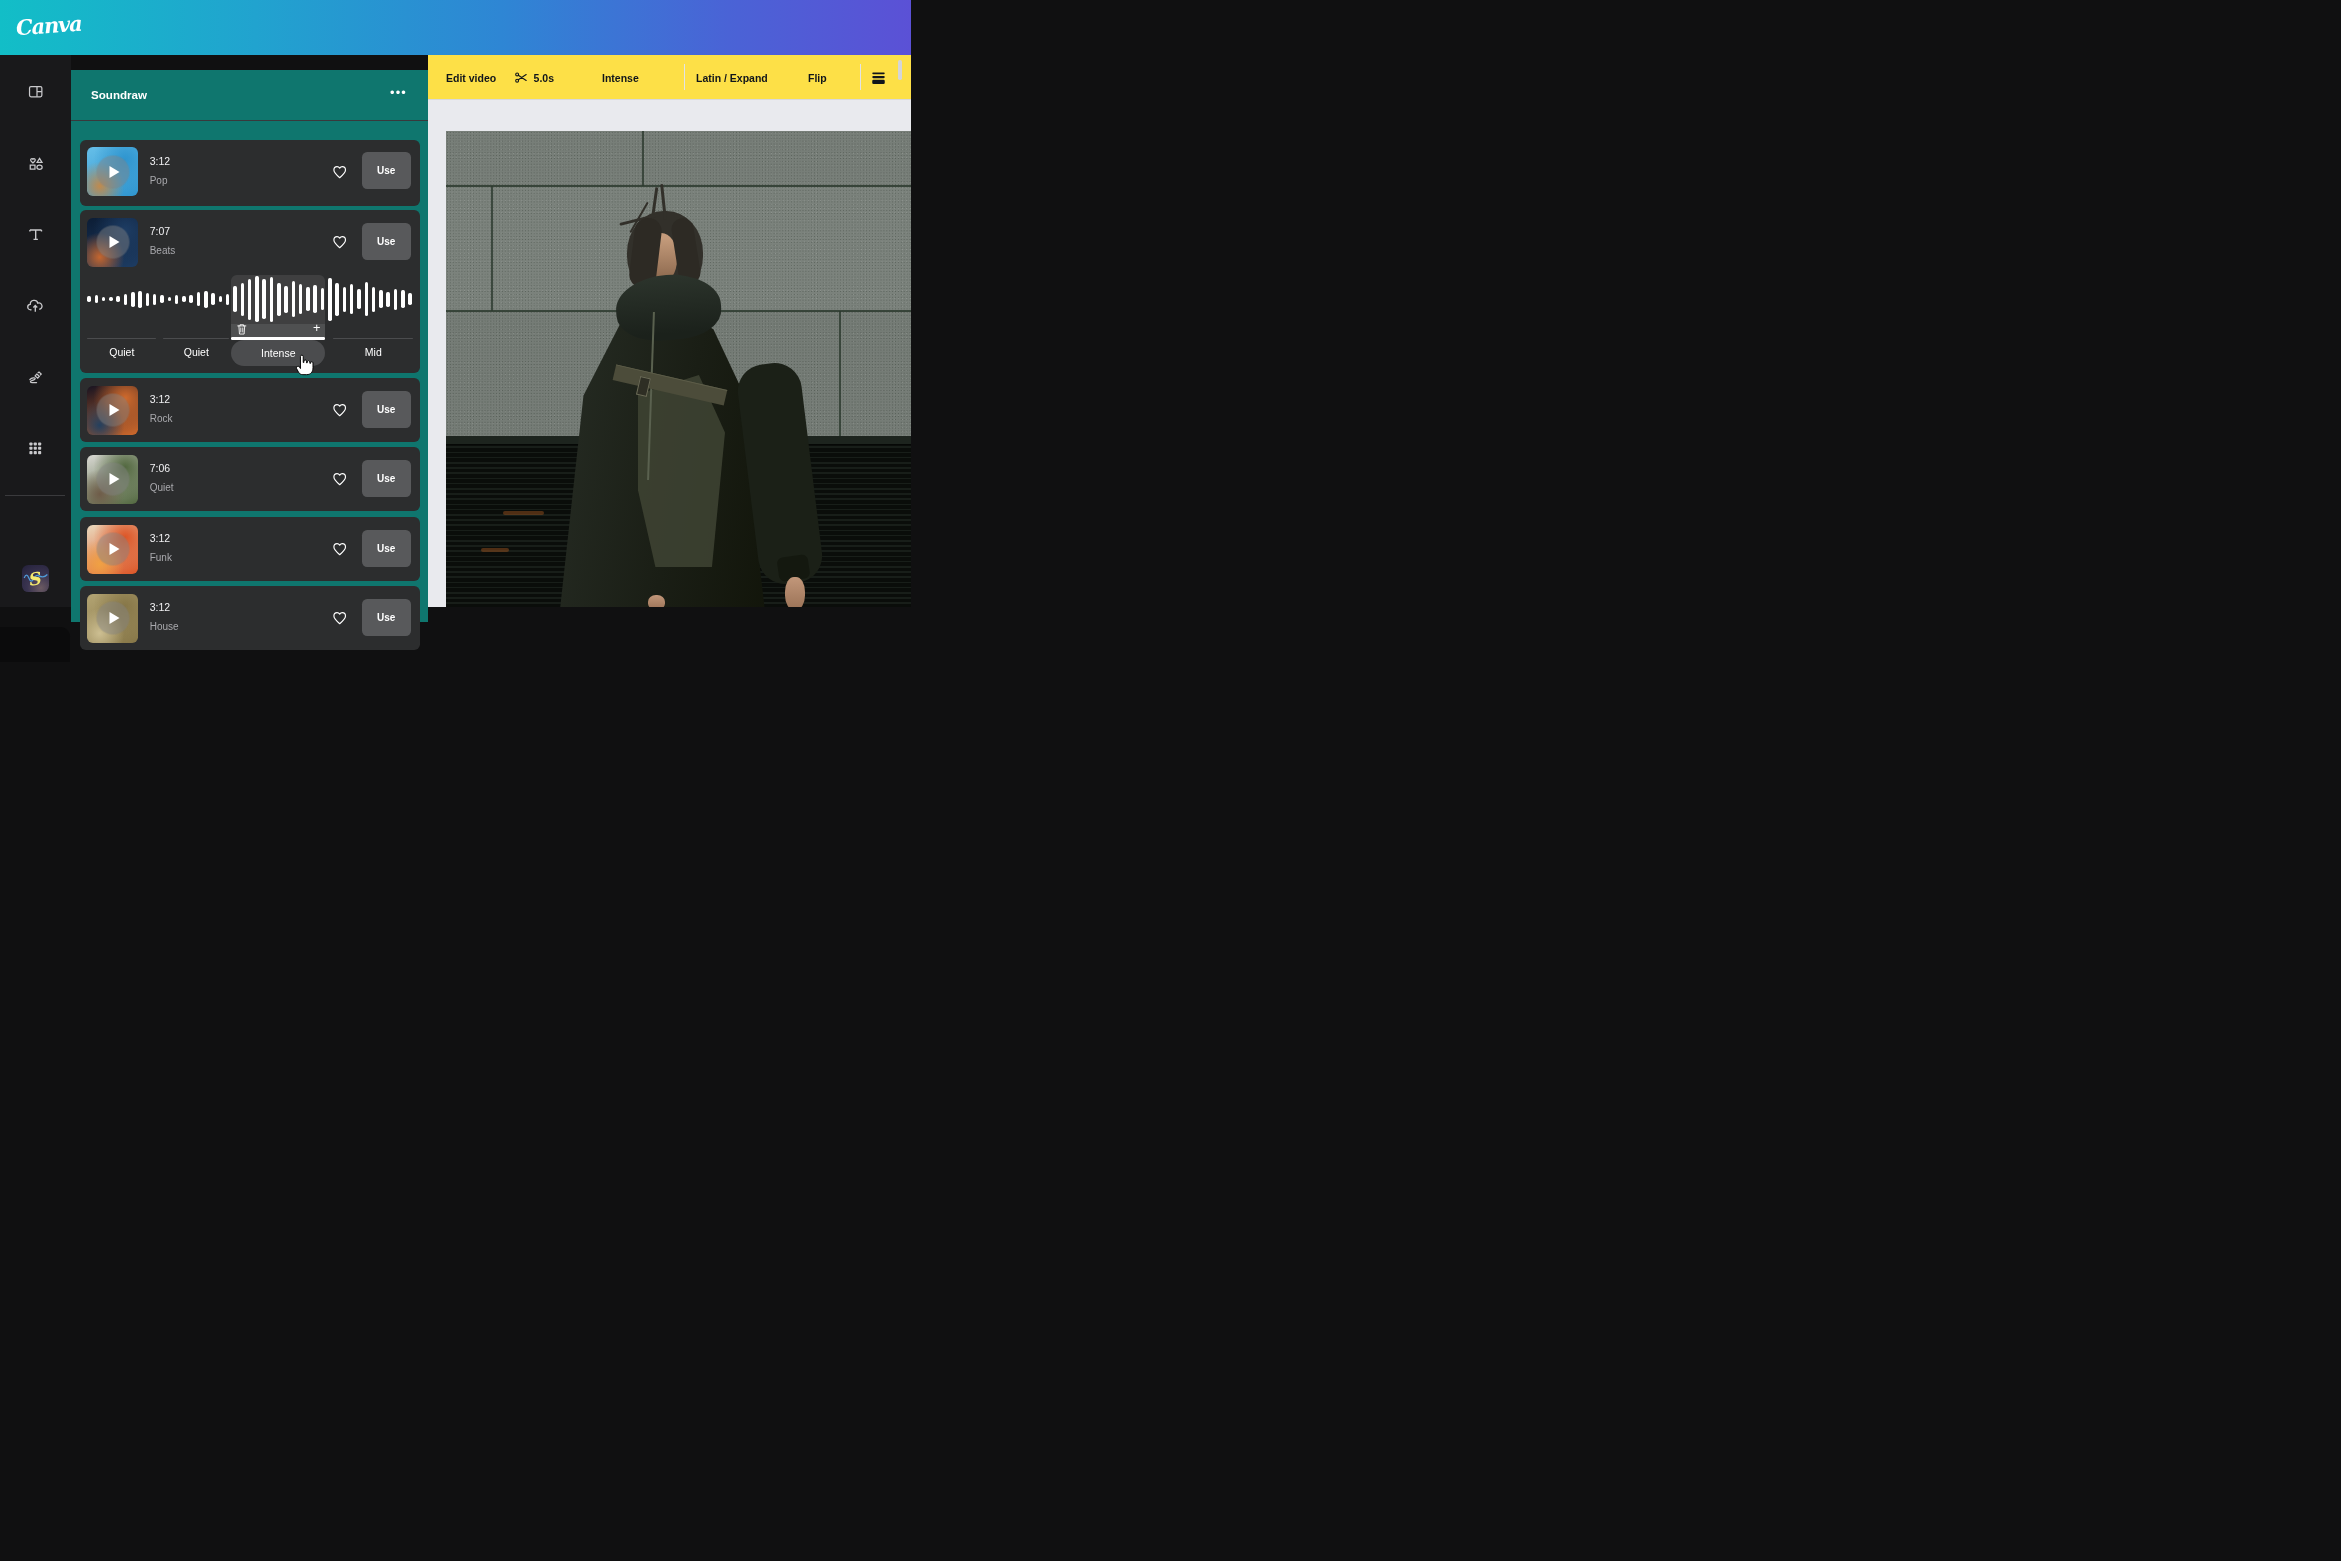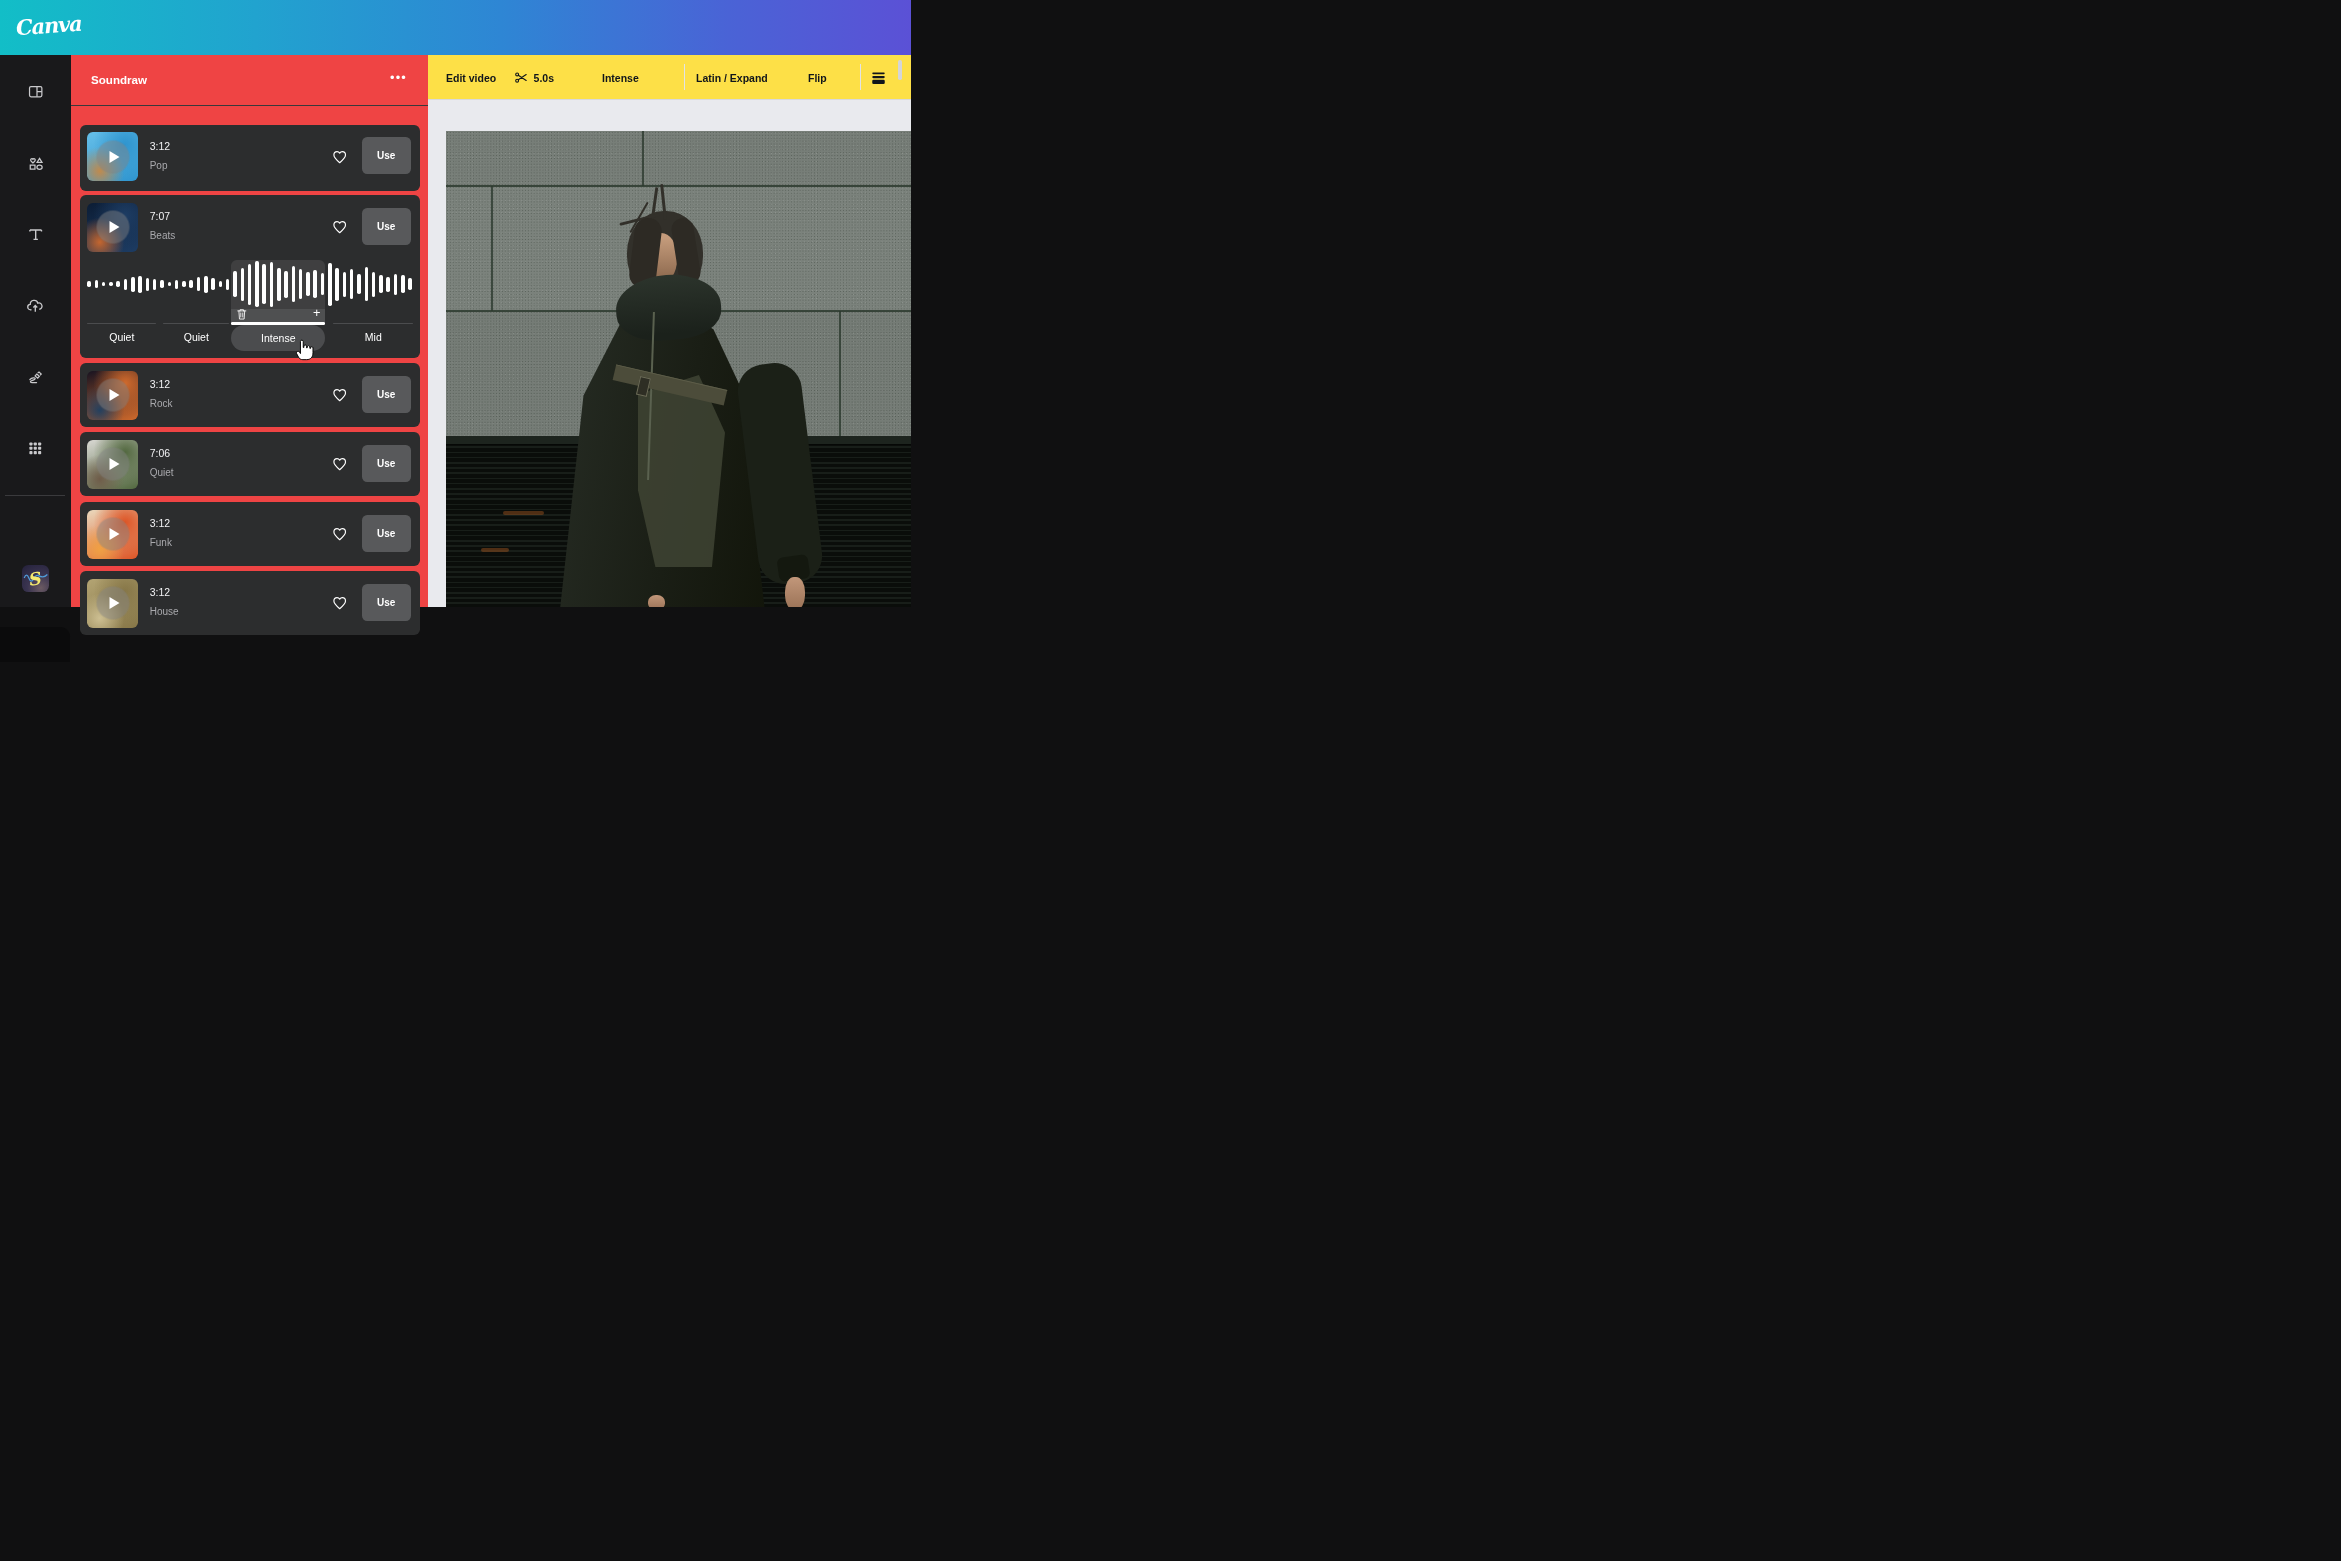--- a/index.html
+++ b/index.html
@@ -16,21 +16,21 @@
               justify-content:center; background:none; border:none; cursor:pointer; }
   .rail-btn svg { stroke:#c9c9cc; fill:none; stroke-width:1.7; }
   #rail-divider { position:absolute; left:4.6px; top:440px; width:60px; height:0.6px; background:#3a3a3d; }
   #app-badge { position:absolute; left:22px; top:510px; width:27px; height:27px; border-radius:6.4px;
                background:radial-gradient(circle at 70% 85%, #6b5a62 0%, #3a3450 45%, #23203a 100%);
                display:flex; align-items:center; justify-content:center; overflow:hidden; cursor:pointer; border:none; }
   #app-badge .s { color:#f5ea6f; font-family:"DejaVu Serif",serif; font-style:italic; font-weight:700; font-size:17.4px; transform:rotate(-8deg); }
   #app-badge svg { position:absolute; left:1.2px; top:5.8px; }
   #rail-bottom { position:absolute; left:0; top:572px; width:70px; height:35px; background:#0b0b0c; border-top-right-radius:9.3px; }
   
-  #panel { position:absolute; left:71px; top:55px; width:357px; height:552px; background:#ef4444; }
+  #panel { position:absolute; left:71px; top:70px; width:357px; height:552px; background:#0f766e; }
   #panel-header { position:absolute; left:0; top:0; width:357px; height:50px; }
   #panel-title { position:absolute; left:20px; top:18px; font-size:11.6px; font-weight:700; color:#ffffff; }
   #panel-more { position:absolute; right:21px; top:15px; color:#fff; font-size:12.8px; letter-spacing:1.2px;
                 background:none; border:none; cursor:pointer; }
   #panel-divider { position:absolute; left:0; top:50px; width:357px; height:0.6px; background:#39393c; }
   #track-list { position:absolute; left:0; top:51px; width:357px; height:556px; }
   .card { position:absolute; left:8.7px; width:340px; background:#2c2d2e; border-radius:5.8px; }
   .thumb { position:absolute; left:7.6px; top:7.6px; width:51px; height:49px; border-radius:5.8px; overflow:hidden; }
   .play-circle { position:absolute; left:50%; top:50%; width:33px; height:33px; transform:translate(-50%,-50%);
                  border-radius:50%; background:rgba(130,130,130,.45); backdrop-filter:blur(1.2px); }

